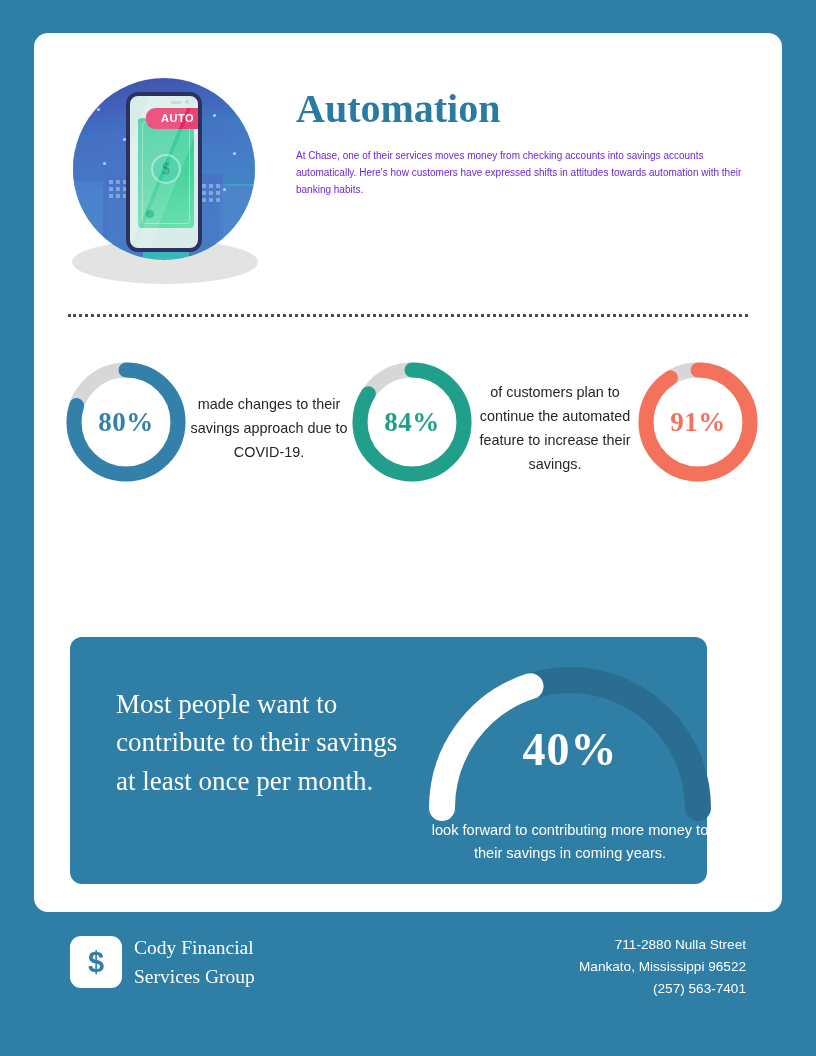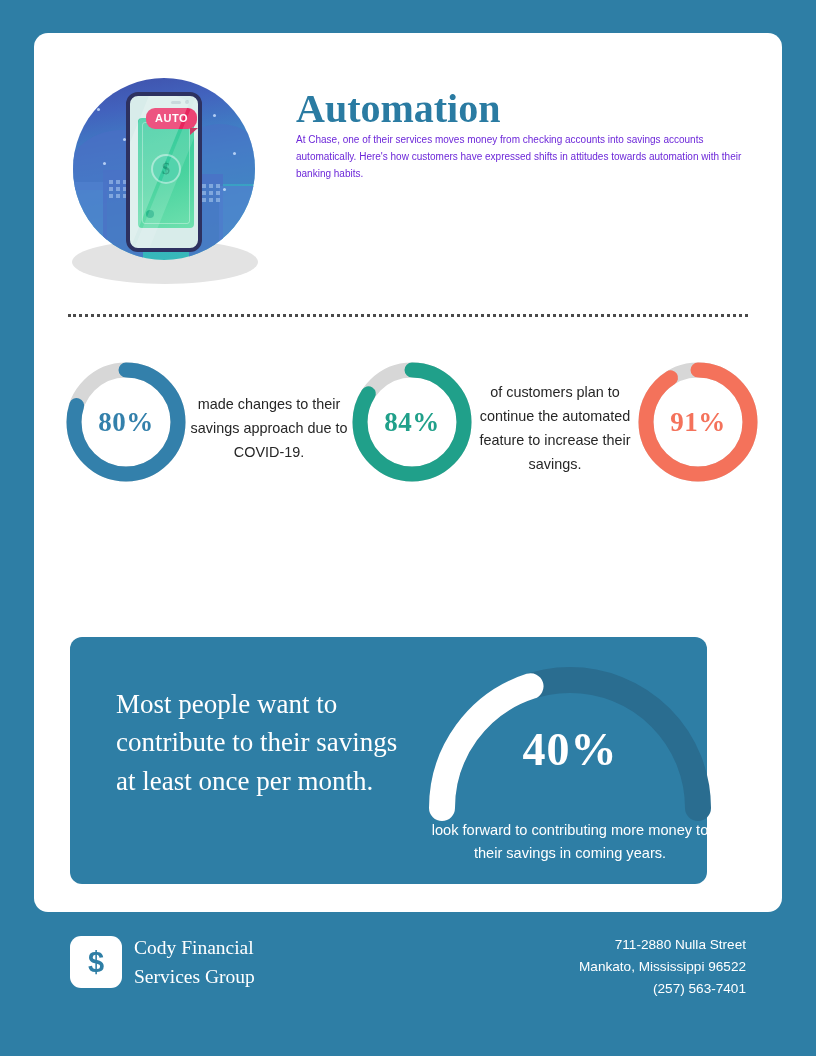--- a/index.html
+++ b/index.html
@@ -142,21 +142,21 @@
   }
   .bill-dot{position:absolute;left:8px;bottom:10px;width:8px;height:8px;border-radius:50%;background:#2ab98c;}
   .auto-tag {
     position: absolute;
     left: 16px; top: 12px;
     background: #e8255e;
     color: #fff;
     font-size: 11px;
     font-weight: bold;
     letter-spacing: .5px;
-    padding: 4px 9px 5px;
+    padding: 4px 15px 5px;
     border-radius: 9px;
     font-family: "Liberation Sans", sans-serif;
   }
   .auto-tag::after{
     content:"";
     position:absolute; right:-1px; bottom:-6px;
     border-left: 8px solid #c41a4c;
     border-bottom: 7px solid transparent;
   }
   .phone-gloss{
@@ -174,20 +174,21 @@
     position: absolute;
     left: 262px;
     top: 54px;
     width: 450px;
   }
   .title {
     font-family: "Liberation Serif", serif;
     font-size: 40px;
     color: #2a7ba2;
     line-height: 1.1;
+    margin-bottom: 16px;
   }
   .intro {
     font-size: 10px;
     color: #6d28d9;
     line-height: 1.72;
   }
 
   
   .divider {
     position: absolute;

